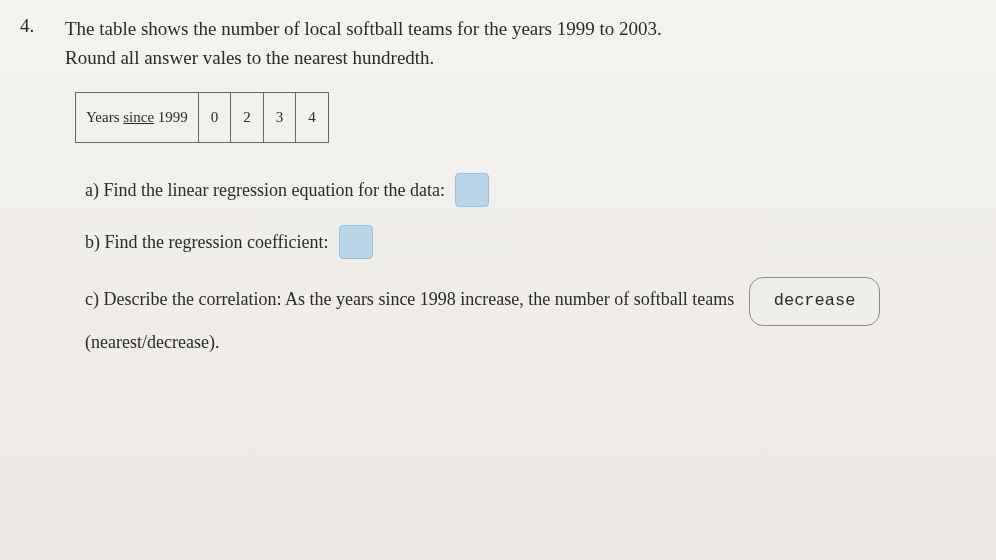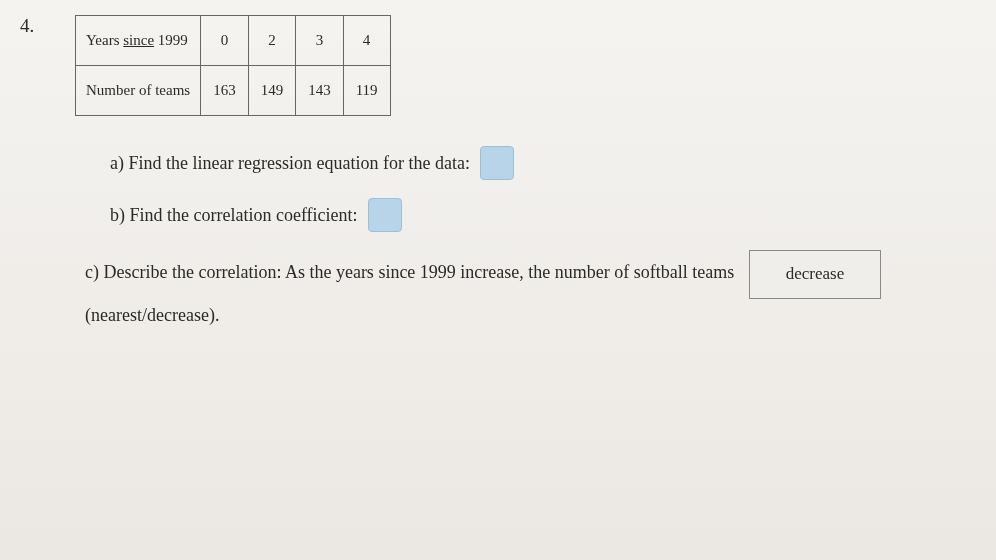--- a/index.html
+++ b/index.html
@@ -54,90 +54,87 @@
       margin-left: 20px;
     }
     .part {
       font-size: 18px;
       margin-bottom: 18px;
       line-height: 1.6;
       display: flex;
       flex-wrap: wrap;
       align-items: center;
       gap: 6px;
-      margin-left: 25px;
     }
     .part-block {
       font-size: 18px;
       margin-bottom: 18px;
       line-height: 1.8;
     }
     .answer-box {
       display: inline-block;
       width: 34px;
       height: 34px;
       background: #b8d4e8;
       border: 1px solid #9bc0db;
       border-radius: 4px;
       vertical-align: middle;
       margin: 0 4px;
     }
     .dropdown-box {
       display: inline-block;
-      padding: 8px 36px;
+      padding: 8px 24px;
       background: #f0eeea;
       border: 1.5px solid #888;
-      border-radius: 0;
+      border-radius: 14px;
       font-size: 17px;
       vertical-align: middle;
       margin-left: 10px;
+      font-family: Liberation Mono, monospace;
     }
   </style>
 </head>
 <body>
 
 <div class="question-number">4.</div>
 
 <div class="content">
+  <div class="intro">
+    <div>The table shows the number of local softball teams for the years 1999 to 2003.</div>
+    <div>Round all answer vales to the nearest hundredth.</div>
+  </div>
 
   <table class="data-table">
     <tbody>
         <tr>
       <td class="row-header">
         <span>Years </span><span class="underline">since</span><span> 1999</span>
       </td>
       <td>0</td>
       <td>2</td>
       <td>3</td>
       <td>4</td>
     </tr>
-    <tr>
-      <td class="row-header">Number of teams</td>
-      <td>163</td>
-      <td>149</td>
-      <td>143</td>
-      <td>119</td>
-    </tr>
   </tbody>
     </table>
 
   <div class="parts">
 
     <div class="part">
       <span>a) Find the linear regression equation for the data:</span>
       <span class="answer-box"></span>
     </div>
 
     <div class="part">
-      <span>b) Find the correlation coefficient:</span>
+      <span>b) Find the regression coefficient:</span>
       <span class="answer-box"></span>
     </div>
 
     <div class="part-block">
-      <span>c) Describe the correlation: As the years since 1999 increase, the number of softball teams</span>
+      <span>c) Describe the correlation: As the years since 1998 increase, the number of softball teams</span>
       <span class="dropdown-box">decrease</span>
       <br>
       <span>(nearest/decrease).</span>
     </div>
 
 
 
   </div>
 </div>
 

